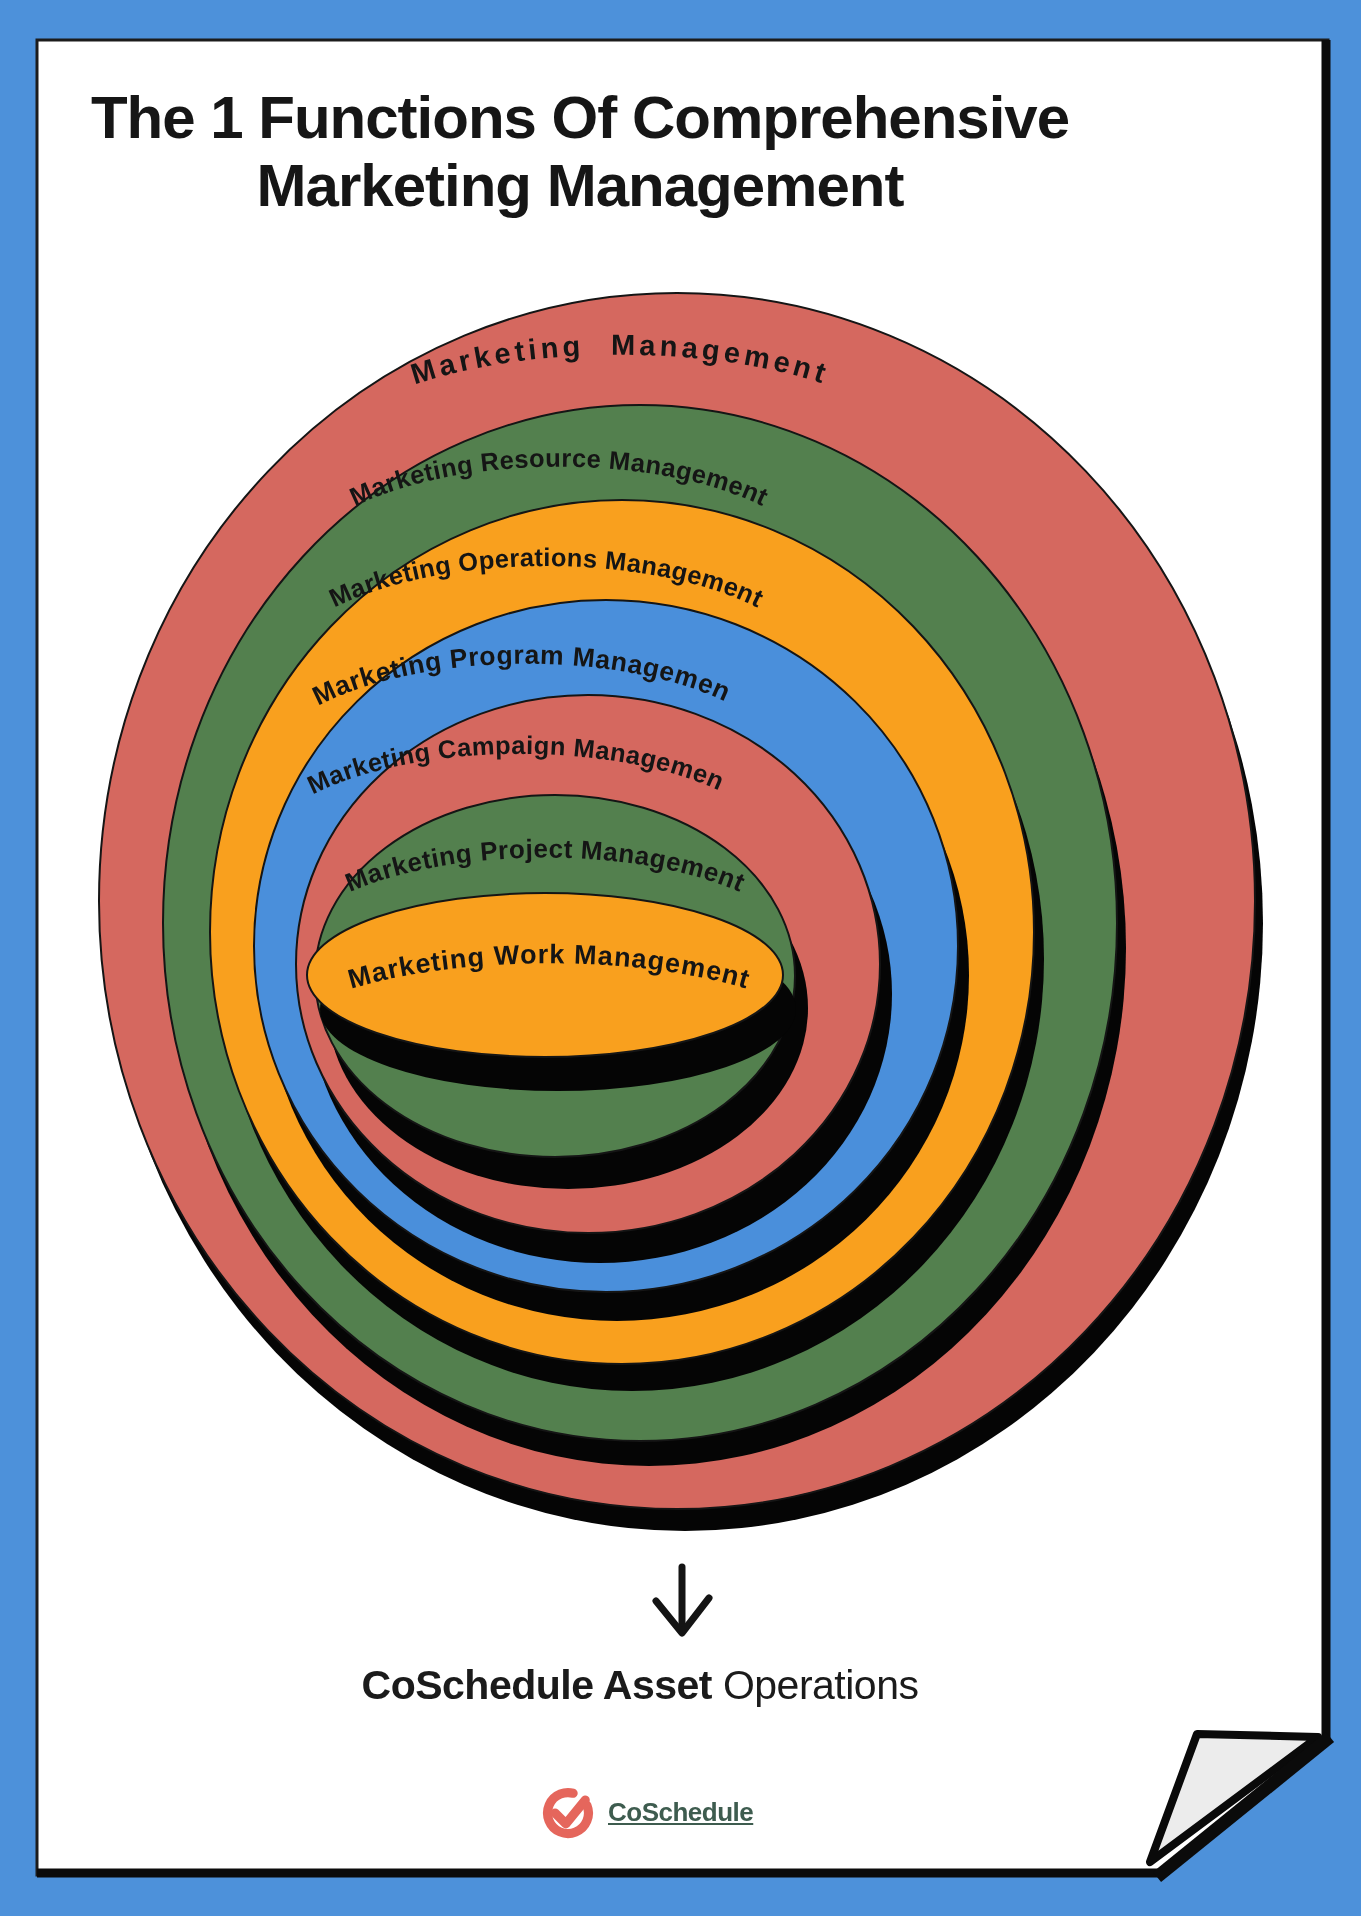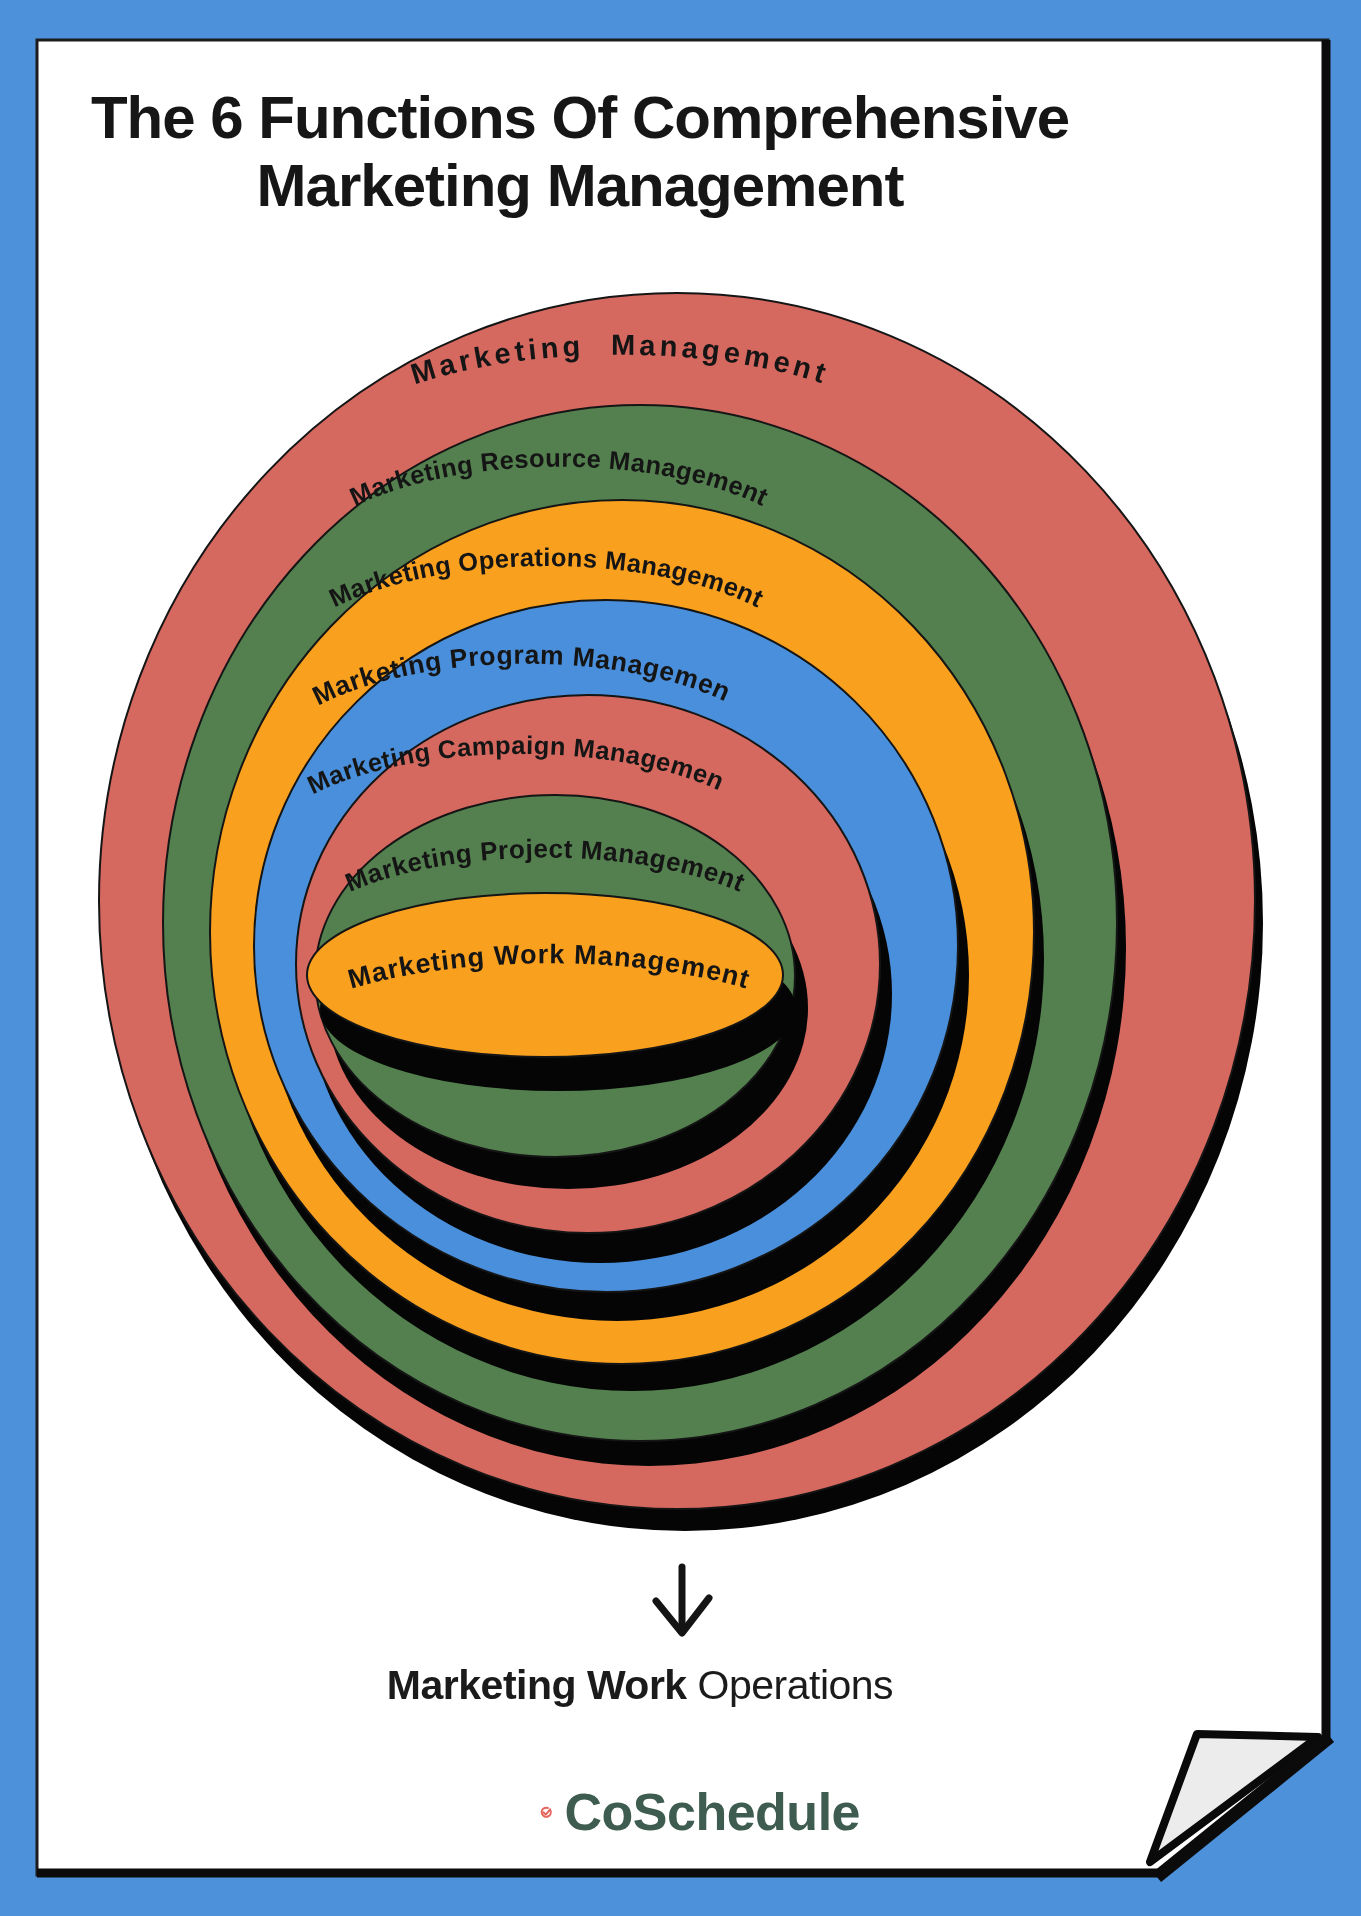--- a/index.html
+++ b/index.html
@@ -43,24 +43,25 @@
     letter-spacing:-0.5px;
   }
   .footer-label .em{font-weight:bold;}
   .footer-label .rest{font-weight:normal;}
   .brand{
     position:absolute;
     left:540px; top:1780px; width:320px; height:64px;
     display:flex; align-items:center; gap:12px;
   }
   .brand-text{
-    font-size:52px;
+    font-size:26px;
     font-weight:bold;
     color:#3E5C4F;
     letter-spacing:-0.5px;
+    text-decoration:underline;
   }
 </style>
 </head>
 <body>
 
 <div class="page">
 
   <svg class="stage" viewBox="0 0 1361 1916" width="1361" height="1916">
     <defs>
       <path id="tp1" d="M 395 392 A 300 110 0 0 1 845 392"></path>
@@ -123,26 +124,26 @@
     <g stroke="#141414" stroke-width="7" fill="none" stroke-linecap="round" stroke-linejoin="round">
       <line x1="682" y1="1567" x2="682" y2="1628"></line>
       <polyline points="656,1601 682,1633 709,1598"></polyline>
     </g>
 
     <polygon points="1197,1734 1318,1737 1150,1862" fill="#ECECEC" stroke="#0a0a0a" stroke-width="8" stroke-linejoin="round"></polygon>
     <line x1="1330" y1="1737" x2="1157" y2="1877" stroke="#0B0B0B" stroke-width="13"></line>
   </svg>
 
   <div class="title">
-    <div>The 6 Functions Of Comprehensive</div>
+    <div>The 1 Functions Of Comprehensive</div>
     <div>Marketing Management</div>
   </div>
 
   <div class="footer-label">
-    <span class="em">Marketing Work</span><span class="rest"> Operations</span>
+    <span class="em">CoSchedule Asset</span><span class="rest"> Operations</span>
   </div>
 
   <div class="brand">
     <svg width="56" height="56" viewBox="0 0 52 52">
       <circle cx="26" cy="27" r="19" fill="none" stroke="#E5665C" stroke-width="8.5" stroke-linecap="round" stroke-dasharray="101 18.4" transform="rotate(-22 26 27)"></circle>
       <path d="M 14 27 L 24 37 L 42 15" fill="none" stroke="#E5665C" stroke-width="8.5" stroke-linecap="round" stroke-linejoin="round"></path>
     </svg>
     <span class="brand-text">CoSchedule</span>
   </div>
 

